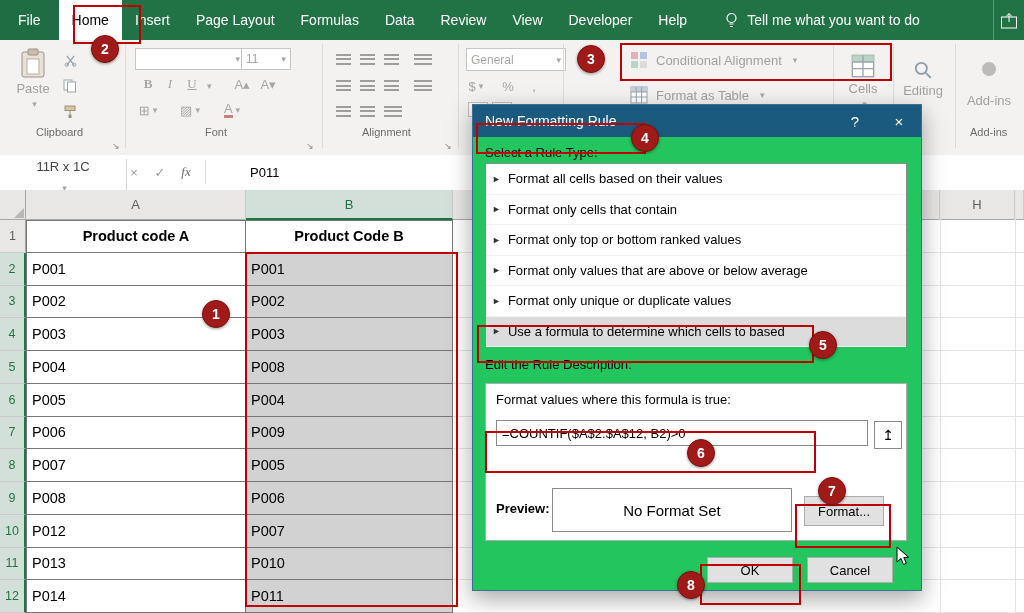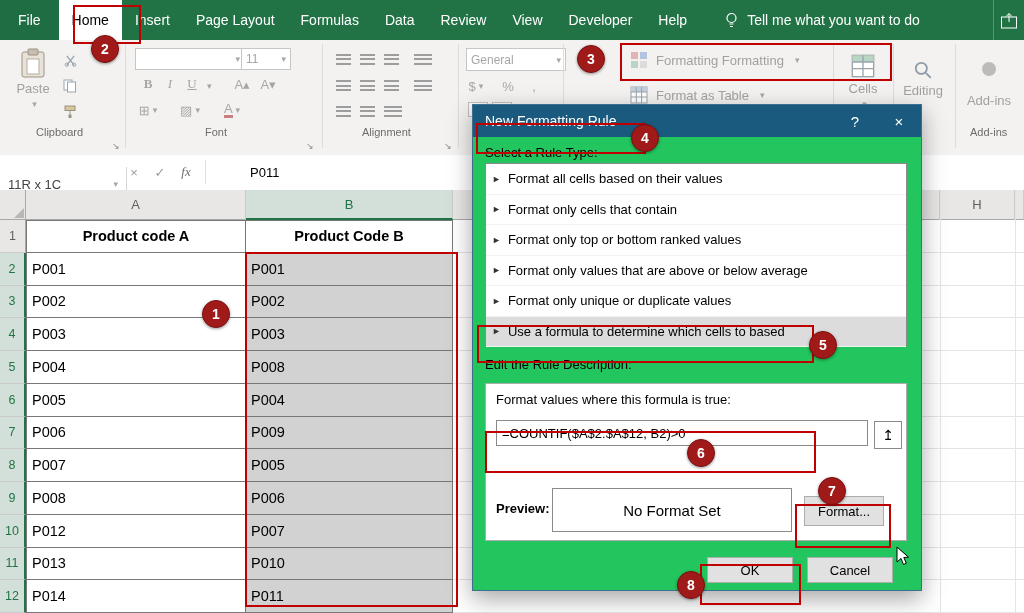--- a/index.html
+++ b/index.html
@@ -30,22 +30,22 @@
   .chev{font-size:9px;color:#a8a6a4;margin-left:3px;}
   .alico{position:absolute;width:15px;height:11px;
          background:repeating-linear-gradient(#9d9d9d 0 2px,rgba(0,0,0,0) 2px 4.5px);}
   .decbox{position:absolute;width:18px;height:13px;border:1px solid #c2c0be;background:#fafafa;}
   .styrow{position:absolute;display:flex;align-items:center;gap:8px;height:30px;}
   .bigbtn{position:absolute;display:flex;flex-direction:column;align-items:center;gap:3px;}
 
   
   .fbar{position:absolute;top:155px;left:0;width:1024px;height:35px;background:#fff;
         border-bottom:1px solid #d6d6d6;font-size:13px;color:#444;}
-  .namebox{position:absolute;left:0;top:12px;width:110px;height:34px;border-right:1px solid #d6d6d6;
-           display:flex;align-items:center;padding:0 8px;justify-content:space-between;}
+  .namebox{position:absolute;left:0;top:4px;width:110px;height:34px;border-right:1px solid #d6d6d6;
+           display:flex;align-items:center;padding:0 8px;justify-content:space-between;flex-direction:column;}
   .fico{position:absolute;top:0;height:34px;display:flex;align-items:center;justify-content:center;
         width:24px;color:#9b9b9b;}
   .fsep{position:absolute;top:5px;height:24px;width:1px;background:#e0e0e0;}
   .fval{position:absolute;left:250px;top:0;height:34px;display:flex;align-items:center;color:#000;}
 
   
   .sheet{position:absolute;top:190px;left:0;width:1024px;height:423px;}
   .hrow{display:grid;grid-template-columns:26px 220px 207px 487px 75px 1fr;height:30px;
         font-size:13px;color:#5f5f5f;}
   .hc{background:#e8e7e6;border-right:1px solid #cbcbcb;border-bottom:1px solid #a8a8a8;
@@ -240,21 +240,21 @@
     <div class="decbox" style="left:492px;top:62px;"></div>
     <div class="gsep" style="left:563px;"></div>
 
     <div class="styrow" style="left:630px;top:5px;">
       <svg width="18" height="18" viewBox="0 0 18 18">
         <rect x="1" y="1" width="7" height="7" fill="#e3b3b3"></rect>
           <rect x="10" y="1" width="7" height="7" fill="#b3c4e3"></rect>
         <rect x="1" y="10" width="7" height="7" fill="#b9d5c3"></rect>
           <rect x="10" y="10" width="7" height="7" fill="#dcdcdc"></rect>
       </svg>
-      <span class="rlabel">Formatting Formatting</span>
+      <span class="rlabel">Conditional Alignment</span>
       <span class="chev">▾</span>
     </div>
     <div class="styrow" style="left:630px;top:40px;">
       <svg width="18" height="18" viewBox="0 0 18 18">
         <rect x="1" y="1" width="16" height="16" fill="#fff" stroke="#9aa4ad"></rect>
         <rect x="1" y="1" width="16" height="5" fill="#c3cfdd"></rect>
         <path d="M1 6 h16 M1 11 h16 M6.3 1 v16 M11.6 1 v16" stroke="#9aa4ad" fill="none"></path>
       </svg>
       <span class="rlabel">Format as Table</span>
       <span class="chev">▾</span>

